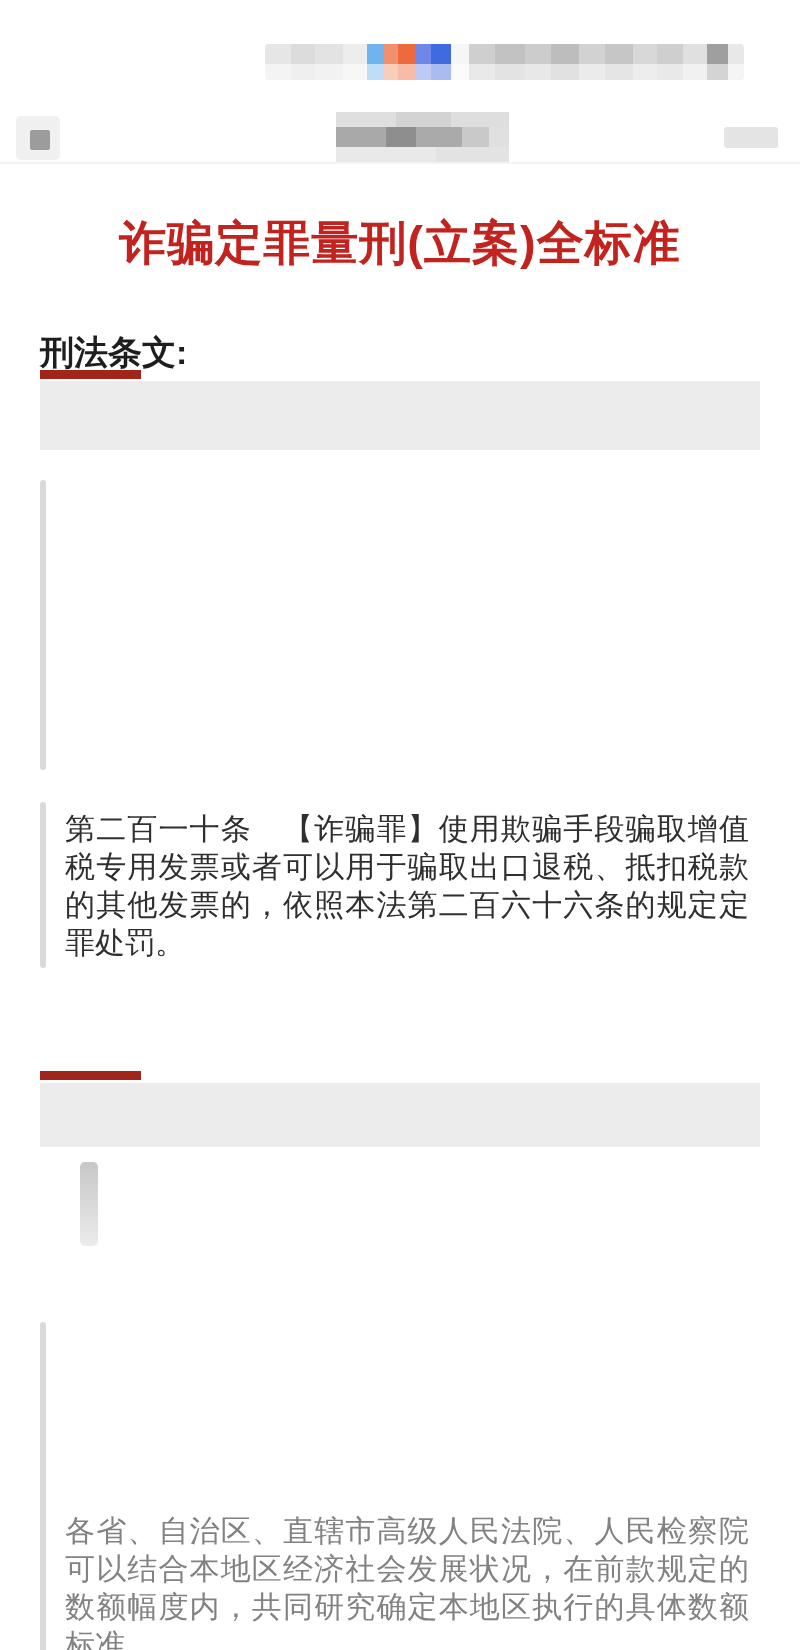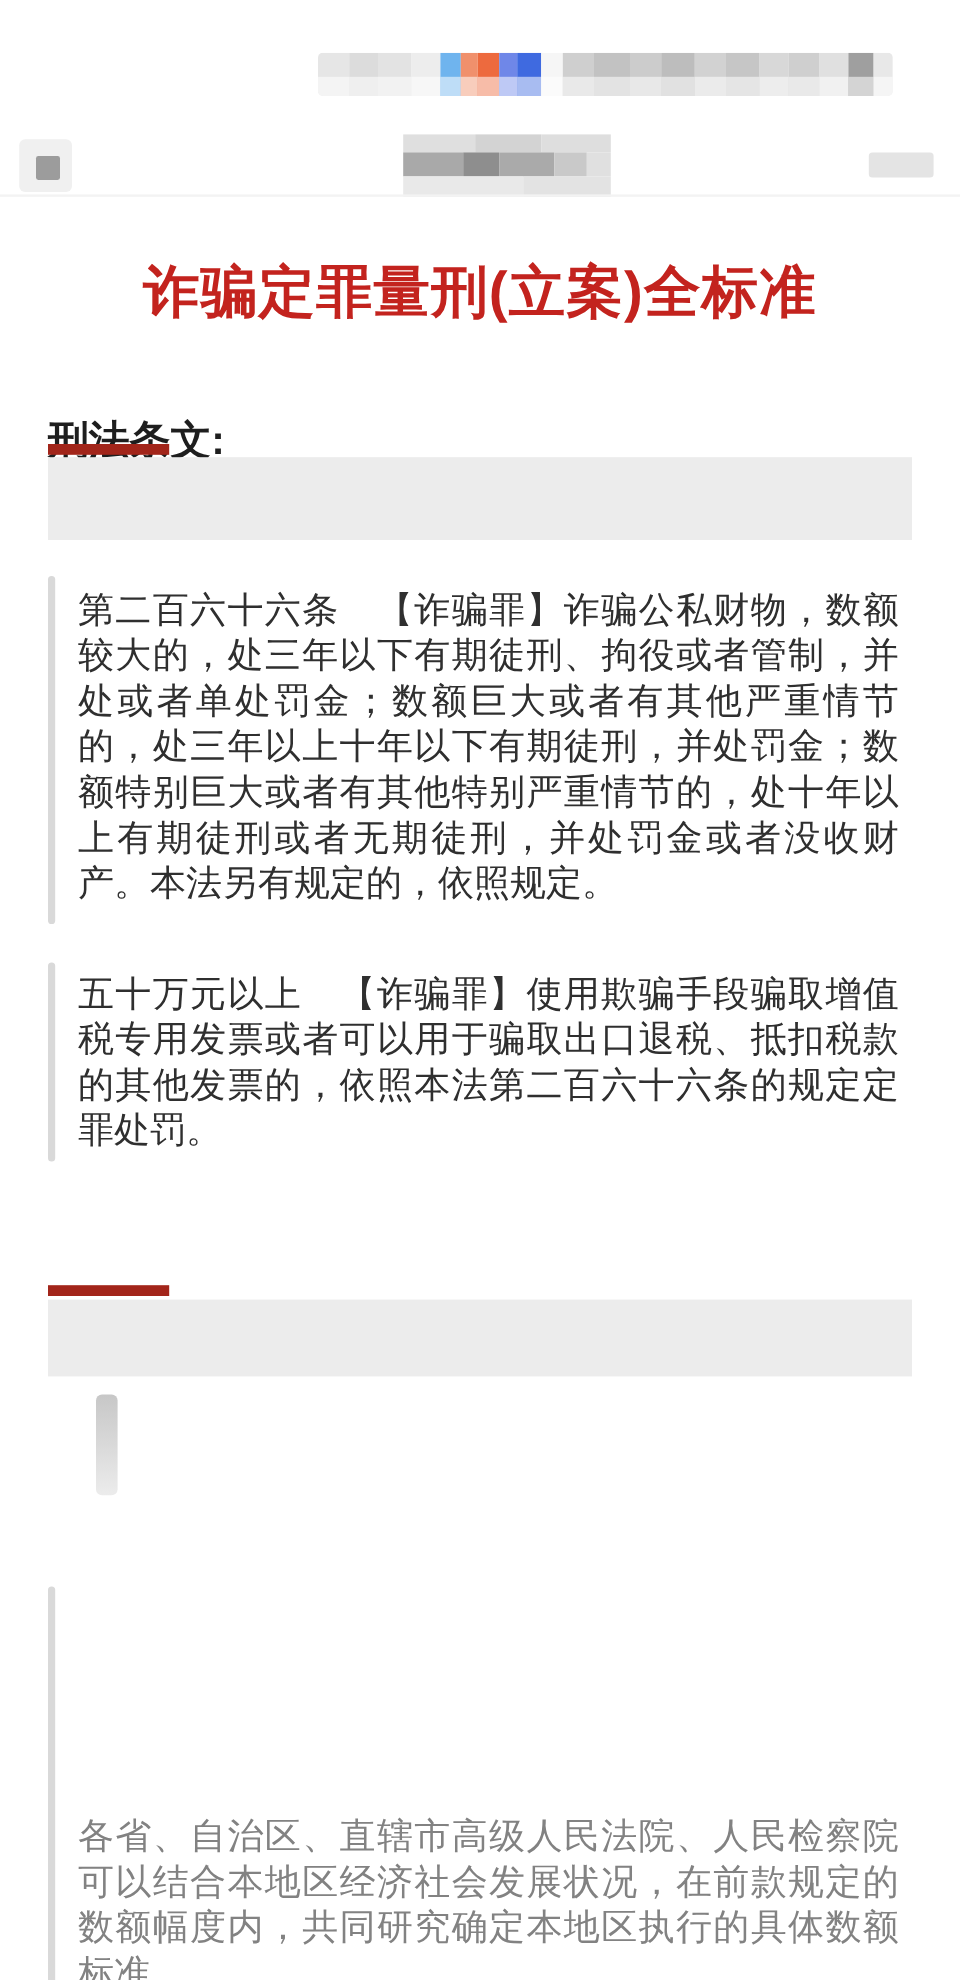--- a/index.html
+++ b/index.html
@@ -30,21 +30,21 @@
   .action-btn{position:absolute;left:724px;top:115px;width:54px;height:21px;background:#e4e4e4;border-radius:3px;}
 
   
   .article-title{
     position:absolute;left:0;top:200px;width:800px;text-align:center;
     font-size:47px;font-weight:800;color:#c3231e;letter-spacing:1px;white-space:nowrap;
   }
   .sec-heading{
     position:absolute;left:40px;font-size:34px;font-weight:800;color:#1e1e1e;white-space:nowrap;
   }
-  .sec1-heading{top:332px;}
+  .sec1-heading{top:318px;}
   .sec2-heading{top:1019px;}
   .red-underline{position:absolute;left:40px;width:101px;height:9px;background:#a2251a;}
   .ru1{top:358px;}
   .ru2{top:1059px;}
   .gray-block{position:absolute;left:40px;width:720px;background:#ececec;}
   .gb1{top:369px;height:69px;}
   .gb2{top:1071px;height:64px;}
 
   .quote-bar{position:absolute;left:40px;width:6px;background:#d9d9d9;border-radius:3px;}
   .qb1{top:468px;height:290px;}
@@ -128,24 +128,23 @@
   <div class="action-btn"></div>
   <div class="headerbar-border"></div>
 
   <div class="article-title">诈骗定罪量刑(立案)全标准</div>
 
   <div class="sec-heading sec1-heading">刑法条文:</div>
   <div class="red-underline ru1"></div>
   <div class="gray-block gb1"></div>
 
   <div class="quote-bar qb1"></div>
-  <div class="law-text p266">第二百六十六条　【诈骗罪】诈骗公私财物，数额较大的，处三年以下有期徒刑、拘役或者管制，并处或者单处罚金；数额巨大或者有其他严重情节的，处三年以上十年以下有期徒刑，并处罚金；数额特别巨大或者有其他特别严重情节的，处十年以上有期徒刑或者无期徒刑，并处罚金或者没收财产。本法另有规定的，依照规定。</div>
 
   <div class="quote-bar qb2"></div>
-  <div class="law-text p210">五十万元以上　【诈骗罪】使用欺骗手段骗取增值税专用发票或者可以用于骗取出口退税、抵扣税款的其他发票的，依照本法第二百六十六条的规定定罪处罚。</div>
+  <div class="law-text p210">第二百一十条　【诈骗罪】使用欺骗手段骗取增值税专用发票或者可以用于骗取出口退税、抵扣税款的其他发票的，依照本法第二百六十六条的规定定罪处罚。</div>
 
   <div class="red-underline ru2"></div>
   <div class="gray-block gb2"></div>
 
   <div class="source-bullet"></div>
 
   <div class="quote-bar qb3"></div>
 
   <div class="gray-text p-local">各省、自治区、直辖市高级人民法院、人民检察院可以结合本地区经济社会发展状况，在前款规定的数额幅度内，共同研究确定本地区执行的具体数额标准。</div>
 

